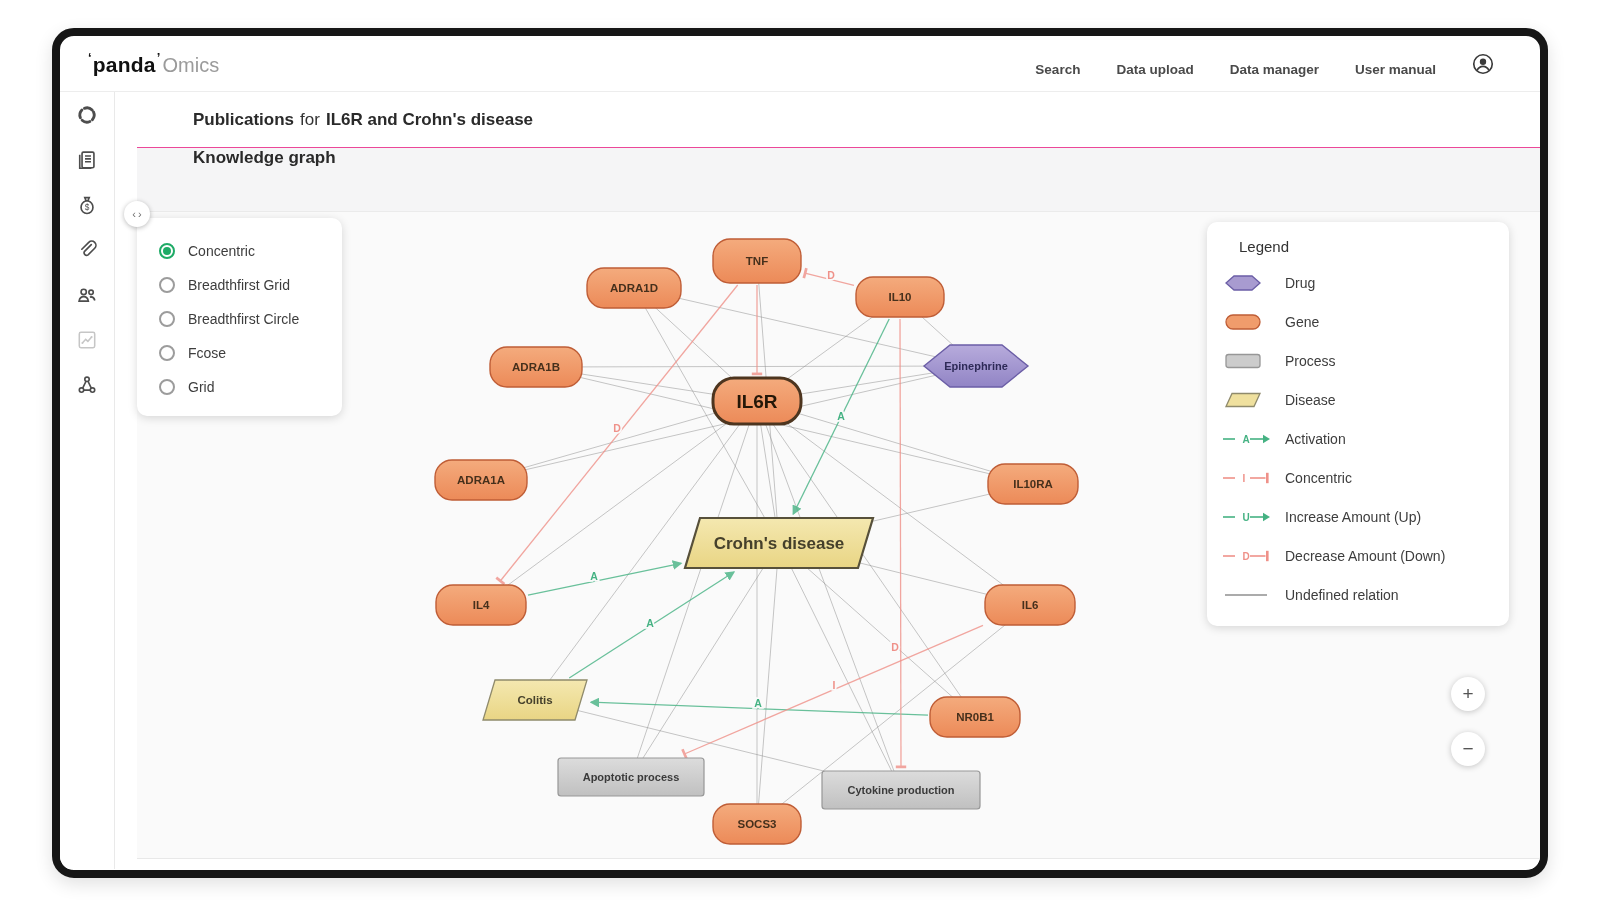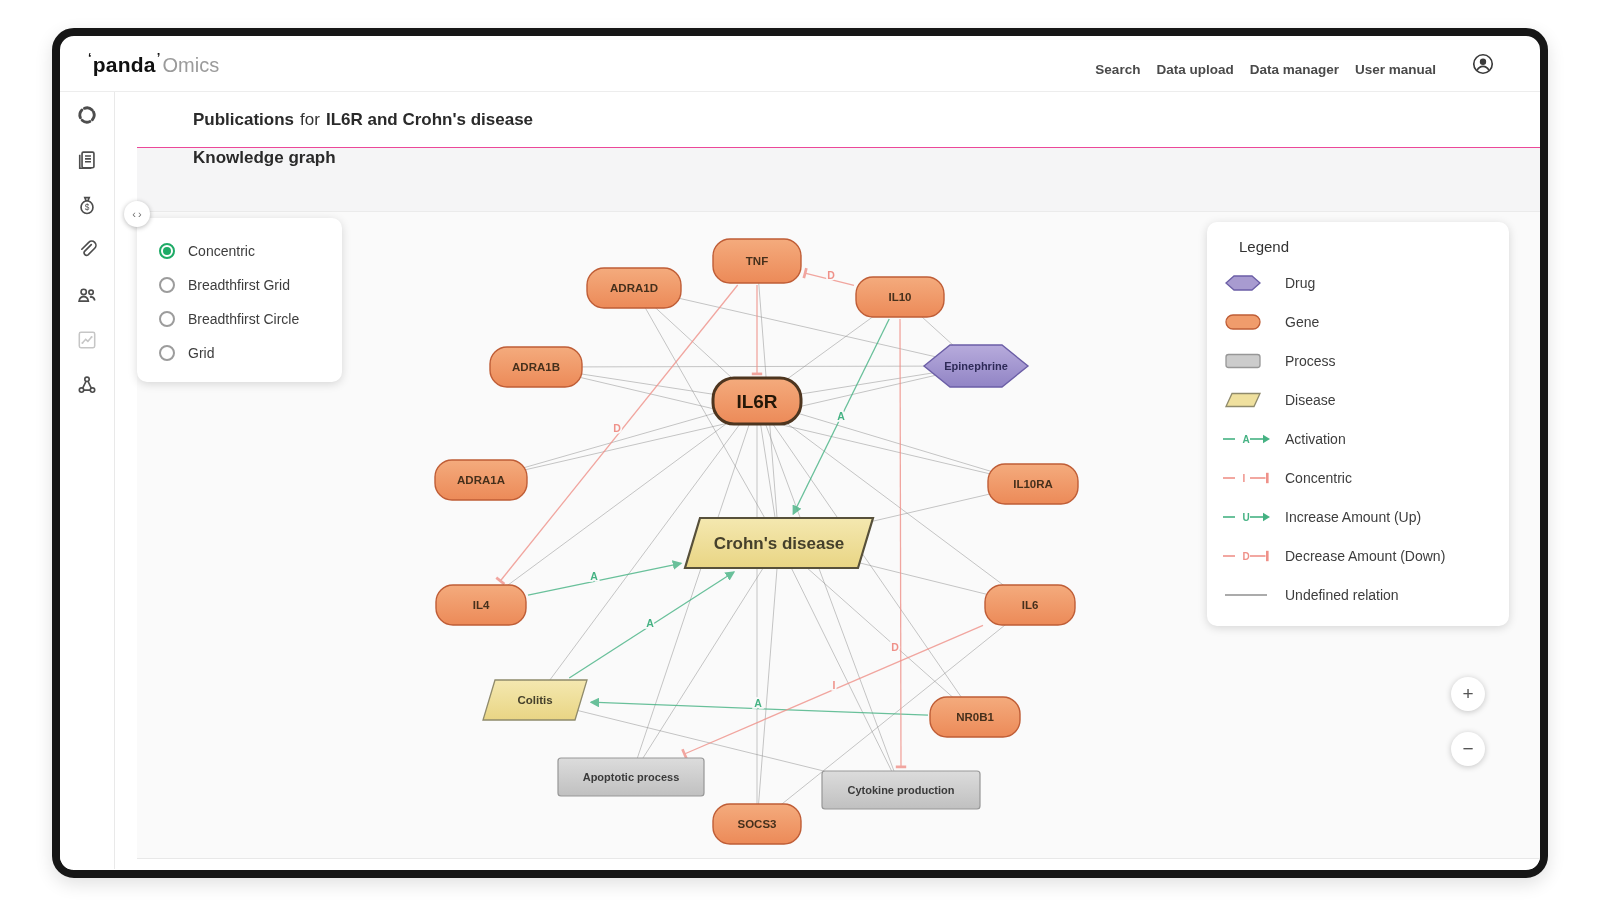--- a/index.html
+++ b/index.html
@@ -7,21 +7,21 @@
   .frame { position:absolute; left:52px; top:28px; width:1496px; height:850px;
            border:8px solid #161616; border-radius:22px; background:#fff; overflow:hidden;
            box-shadow:0 6px 18px rgba(0,0,0,.12); }
   
   .topbar { height:56px; display:flex; align-items:center; padding-left:28px; border-bottom:1px solid #ededed; }
   .logo { display:flex; align-items:baseline; cursor:pointer; }
   .brand { font-size:21px; font-weight:800; color:#101010; letter-spacing:.2px; }
   .brand::before { content:"‘"; font-size:13px; vertical-align:10px; margin-right:1px; }
   .brand::after  { content:"’"; font-size:13px; vertical-align:10px; margin-left:1px; }
   .brand-suffix { font-size:20px; color:#9b9b9b; font-weight:400; margin-left:2px; }
-  .topnav { margin-left:auto; display:flex; gap:16px; align-items:center; font-size:13.5px; font-weight:600; color:#4a4a4a;margin-top:12px; }
+  .topnav { margin-left:auto; display:flex; gap:36px; align-items:center; font-size:13.5px; font-weight:600; color:#4a4a4a;margin-top:12px; }
   .nav-item { cursor:pointer; white-space:nowrap; }
   .user-btn { width:22px; height:22px; color:#3a3a3a; margin:0 46px 0 36px; cursor:pointer; flex:none; }
   .user-btn svg { width:22px; height:22px; display:block; }
   
   .body-row { display:flex; height:777px; }
   .rail { width:55px; flex:none; border-right:1px solid #e9e9e9; display:flex; flex-direction:column; align-items:center; padding-top:12px; gap:23px; background:#fff; }
   .rail-btn { width:22px; height:22px; border:none; background:none; color:#4d4d4d; padding:0; cursor:pointer; }
   .rail-btn svg { width:22px; height:22px; display:block; }
   .rail-btn.muted { color:#c6c6c6; }
   .content { flex:1; margin-left:22px; display:flex; flex-direction:column; }
@@ -300,20 +300,24 @@
             <div class="opt">
               <span class="radio"></span>
               <span class="opt-label">Breadthfirst Grid</span>
             </div>
             <div class="opt">
               <span class="radio"></span>
               <span class="opt-label">Breadthfirst Circle</span>
             </div>
             <div class="opt">
               <span class="radio"></span>
+              <span class="opt-label">Fcose</span>
+            </div>
+            <div class="opt">
+              <span class="radio"></span>
               <span class="opt-label">Grid</span>
             </div>
           </div>
 
         <div class="legend">
           <div class="leg-title">Legend</div>
           <div id="legend-rows">
               <div class="leg-row">
                 <span class="leg-swatch">
                   <svg width="40" height="20">

